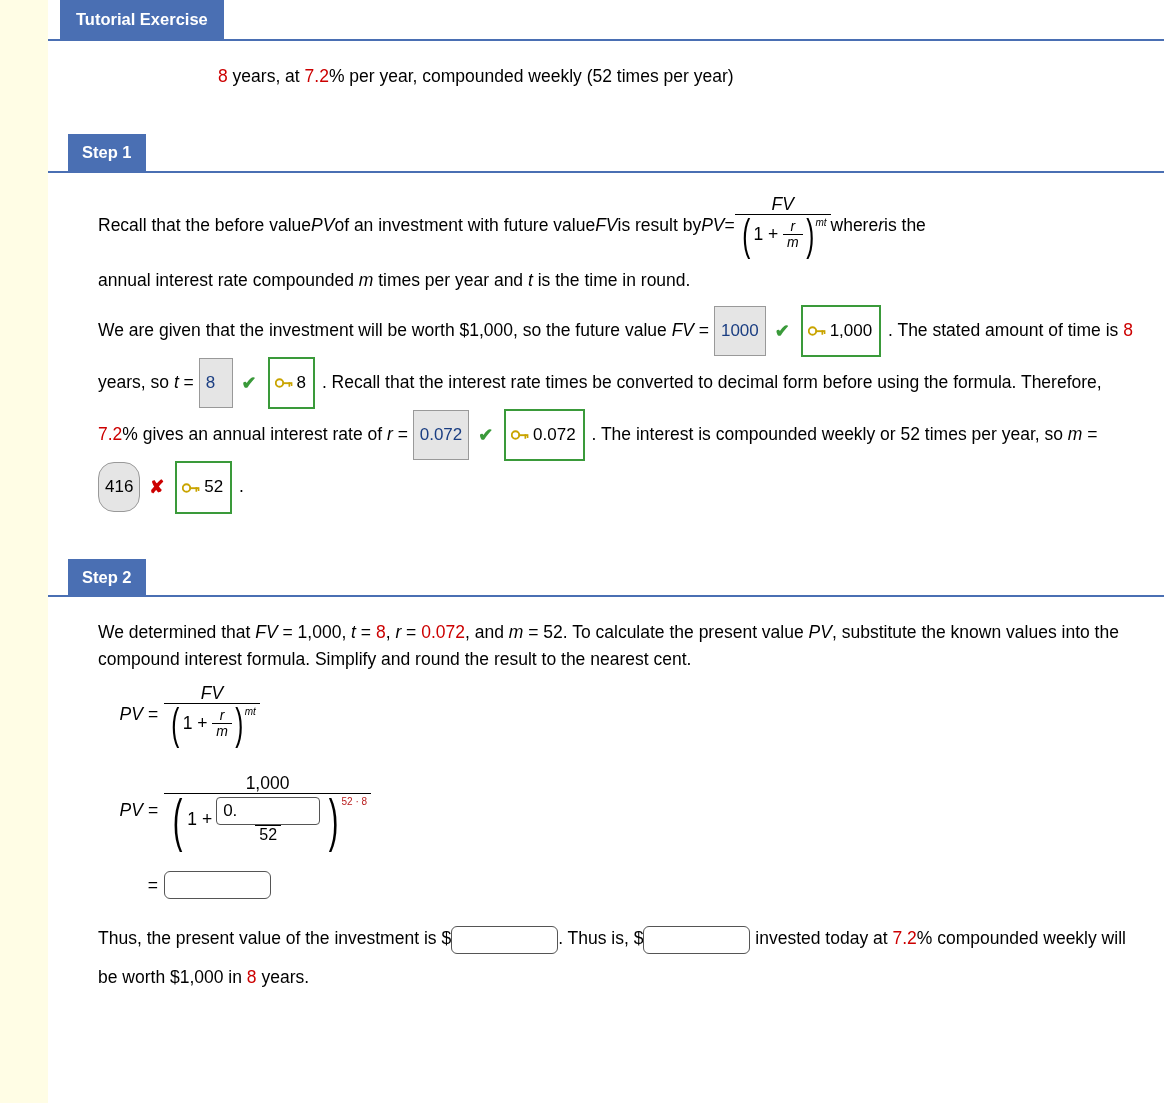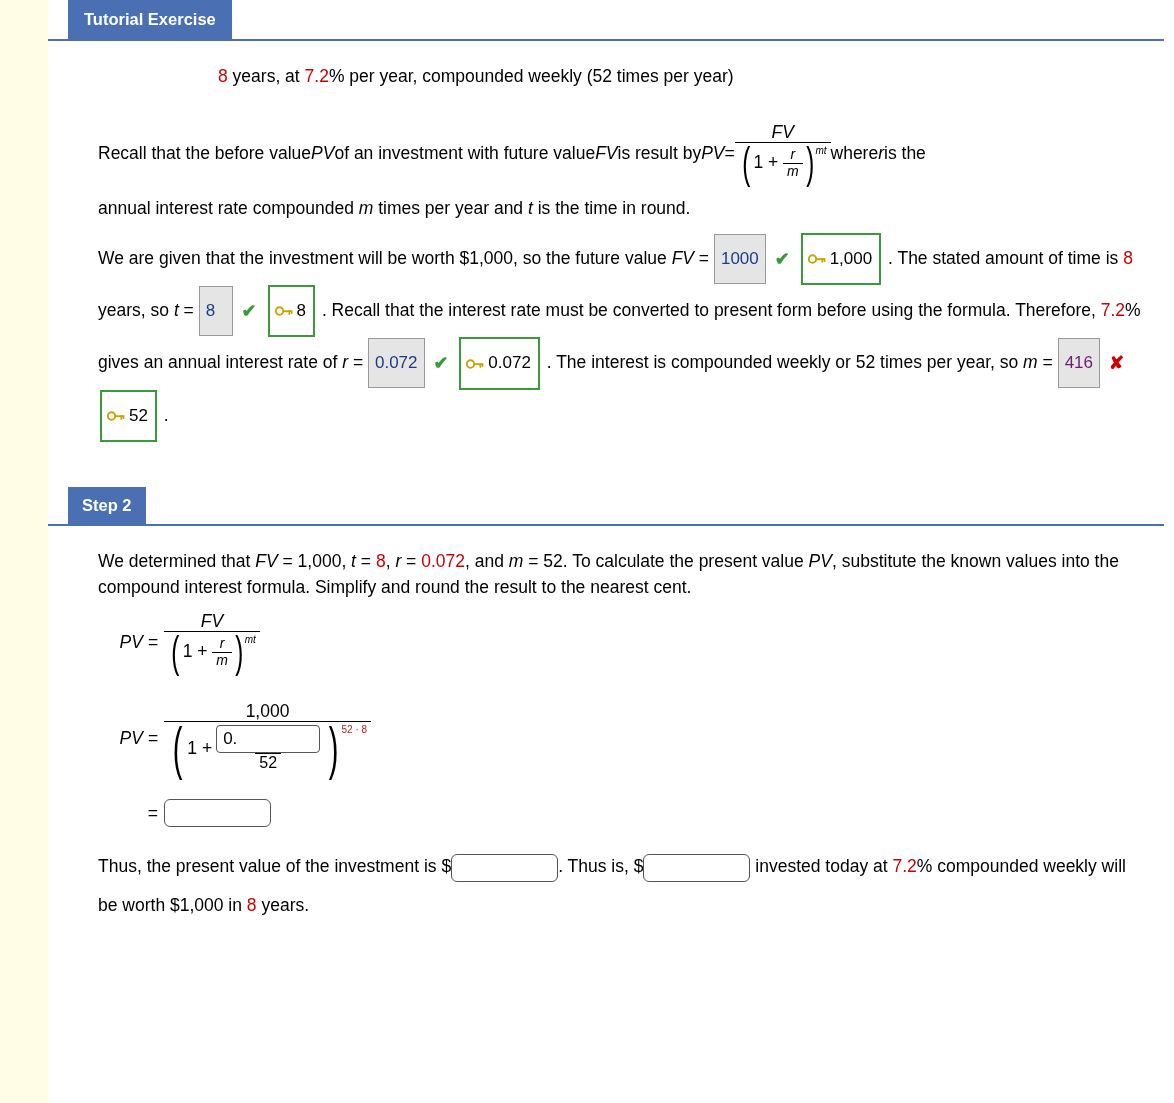--- a/index.html
+++ b/index.html
@@ -22,21 +22,21 @@
     margin-left: 48px;
     padding-right: 10px;
     box-sizing: border-box;
     padding-bottom: 30px;
   }
   .tab-bar {
     display: flex;
     align-items: flex-end;
     border-bottom: 2px solid #4a6fb3;
     margin-top: 0;
-    padding-left: 20px;
+    padding-left: 12px;
   }
   .tab, .step-tab {
     background: #4a6fb3;
     color: #fff;
     font-weight: bold;
     padding: 7px 16px;
     font-size: 16.5px;
   }
   .step-bar {
     display: flex;
@@ -60,21 +60,21 @@
     background: #e5e5e5;
     border: 1px solid #999;
     padding: 2px 6px;
     color: #1b3e82;
     font-family: Verdana, sans-serif;
     font-size: 17px;
     min-width: 20px;
     text-align: left;
     vertical-align: baseline;
   }
-  .inline-input.wrong { color: #701a75; }
+  .inline-input.wrong { color: #000000; border-radius: 16px; }
   .check-ok {
     display: inline-block;
     color: #3a9a3a;
     font-weight: bold;
     font-size: 18px;
     margin: 0 4px;
     vertical-align: middle;
   }
   .check-bad {
     display: inline-block;
@@ -171,20 +171,23 @@
   <div class="tab-bar">
     <div class="tab">Tutorial Exercise</div>
   </div>
 
   <div class="content">
     <p class="para indent-line">
       <span class="emph-num">8</span><span> years, at </span><span class="emph-num">7.2</span><span>% per year, compounded weekly (52 times per year)</span>
     </p>
   </div>
 
+  <div class="step-bar">
+    <div class="step-tab">Step 1</div>
+  </div>
 
   <div class="content narrow">
     <p class="para" style="display:flex;align-items:center;flex-wrap:wrap;gap:0;">
       <span>Recall that the before value </span>
       <span class="ital">PV</span>
       <span> of an investment with future value </span>
       <span class="ital">FV</span>
       <span> is result by </span>
       <span class="ital">PV</span>
       <span> = </span>
@@ -230,21 +233,21 @@
       <span>amount of time is </span><span class="emph-num">8</span><span> years, so </span><span class="ital">t</span><span> = </span><span class="inline-input">8</span>
       <span class="check-ok">✔</span>
       <span class="hint-box">
         <svg class="key-icon" viewBox="0 0 24 16">
             <circle cx="6" cy="8" r="5" fill="none" stroke="#c9a400" stroke-width="2.5"></circle>
             <rect x="10" y="7" width="12" height="2.5" fill="#c9a400"></rect>
             <rect x="18" y="7" width="2.2" height="6" fill="#c9a400"></rect>
             <rect x="21" y="7" width="2.2" height="5" fill="#c9a400"></rect>
           </svg>
         <span>8</span>
-      </span><span> . Recall that the interest rate must be converted to present form before</span>
+      </span><span> . Recall that the interest rate times be converted to decimal form before</span>
 
       <span>using the formula. Therefore, </span><span class="emph-num">7.2</span><span>% gives an annual interest rate of </span><span class="ital">r</span><span> = </span><span class="inline-input">0.072</span>
       <span class="check-ok">✔</span>
       <span class="hint-box">
         <svg class="key-icon" viewBox="0 0 24 16">
             <circle cx="6" cy="8" r="5" fill="none" stroke="#c9a400" stroke-width="2.5"></circle>
             <rect x="10" y="7" width="12" height="2.5" fill="#c9a400"></rect>
             <rect x="18" y="7" width="2.2" height="6" fill="#c9a400"></rect>
             <rect x="21" y="7" width="2.2" height="5" fill="#c9a400"></rect>
           </svg>

